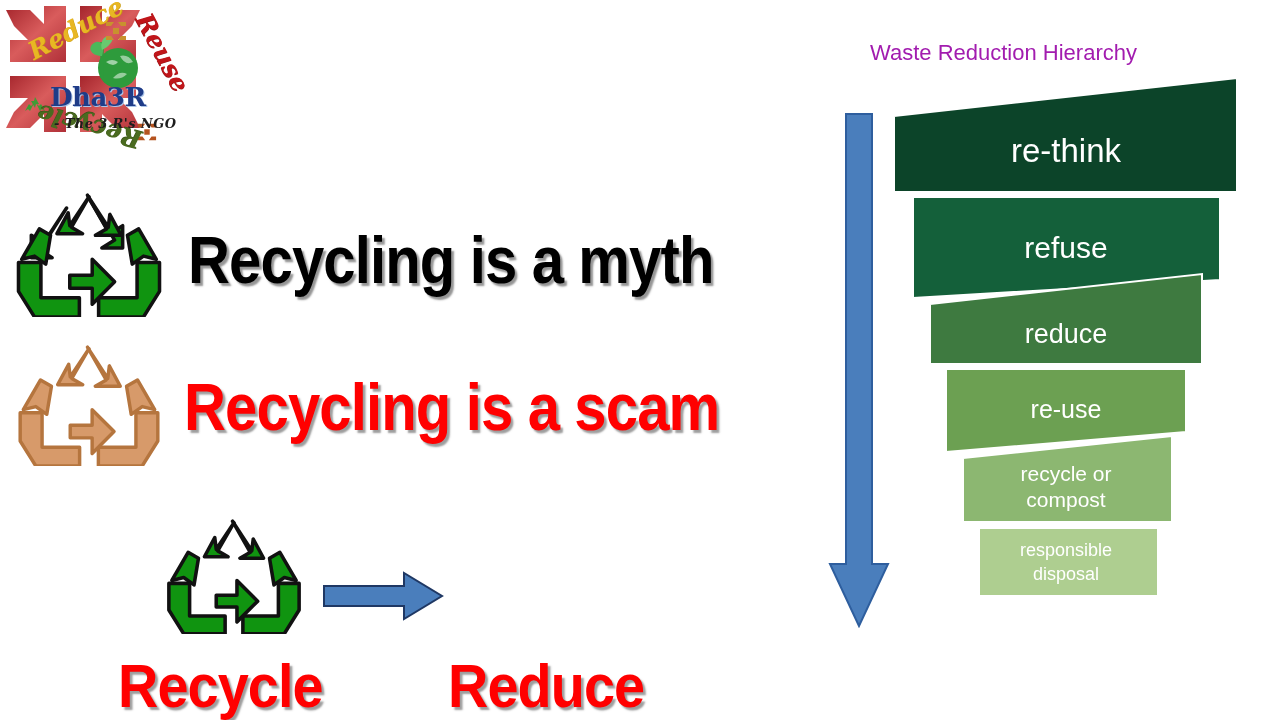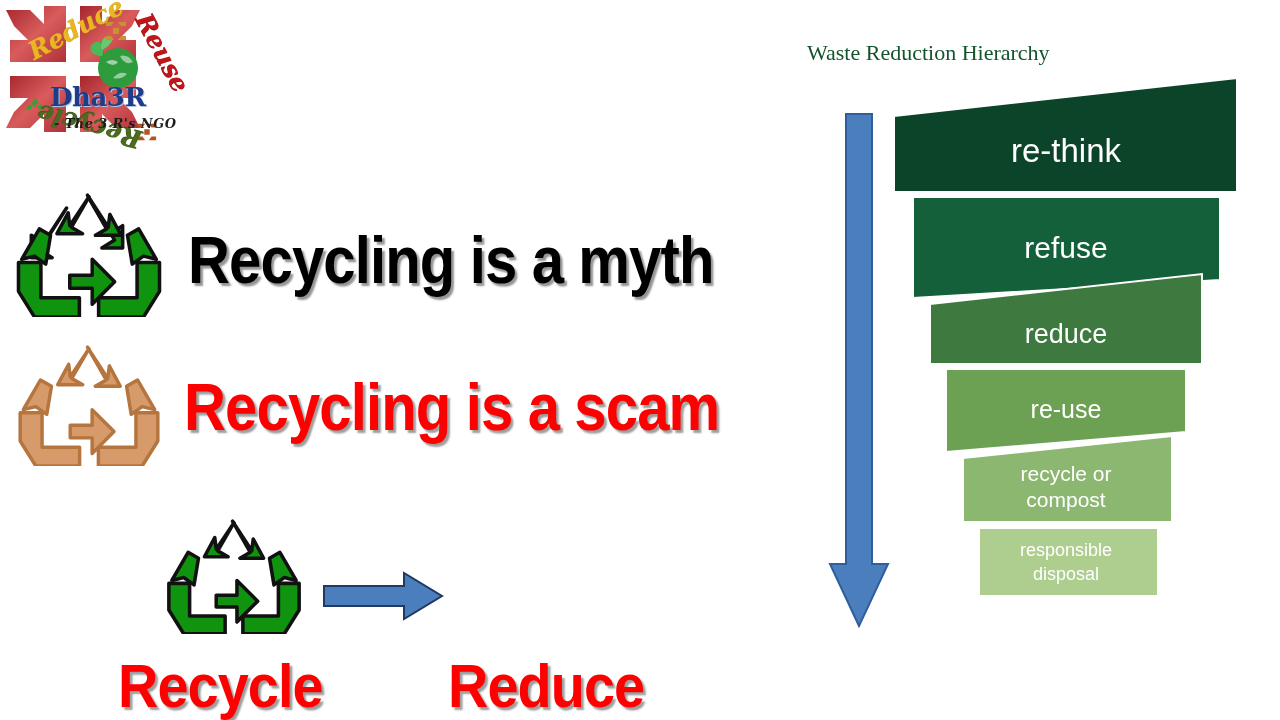--- a/index.html
+++ b/index.html
@@ -123,24 +123,24 @@
   .recycle-icon { position: absolute; }
   #icon-recycle-green-top { left: 8px;  top: 192px; }
   #icon-recycle-tan       { left: 10px; top: 344px; }
   #icon-recycle-green-big { left: 160px; top: 518px; }
   #icon-reduce-arrows     { left: 470px; top: 510px; }
   #arrow-right-blue       { position: absolute; left: 322px; top: 570px; }
 
   
   #hier-title {
     position: absolute;
-    left: 807px; top: 40px;
-    font-family: Liberation Serif, serif;
+    left: 870px; top: 40px;
+    font-family: Liberation Sans, sans-serif;
     font-size: 22px;
-    color: #14532d;
+    color: #a21caf;
     white-space: nowrap;
   }
   #hier-pyramid { position: absolute; left: 880px; top: 62px; }
   #arrow-down-blue { position: absolute; left: 828px; top: 112px; }
   .band-label {
     font-family: "Liberation Sans", sans-serif;
     fill: #ffffff;
     text-anchor: middle;
     font-weight: normal;
   }

